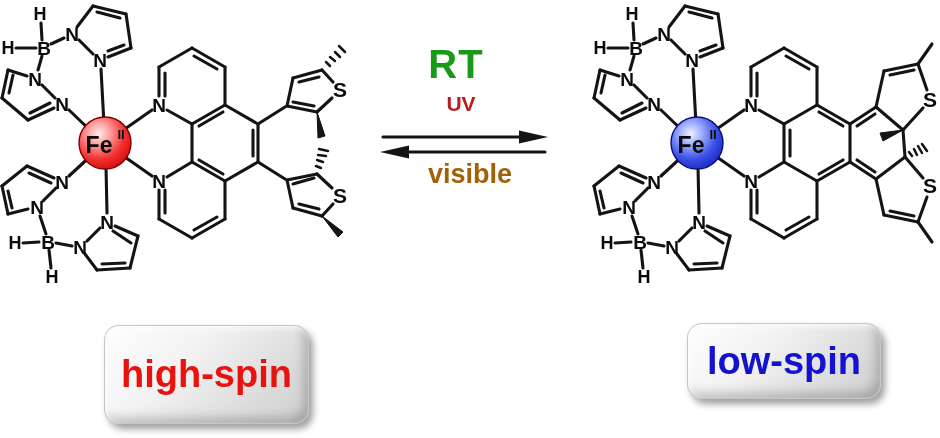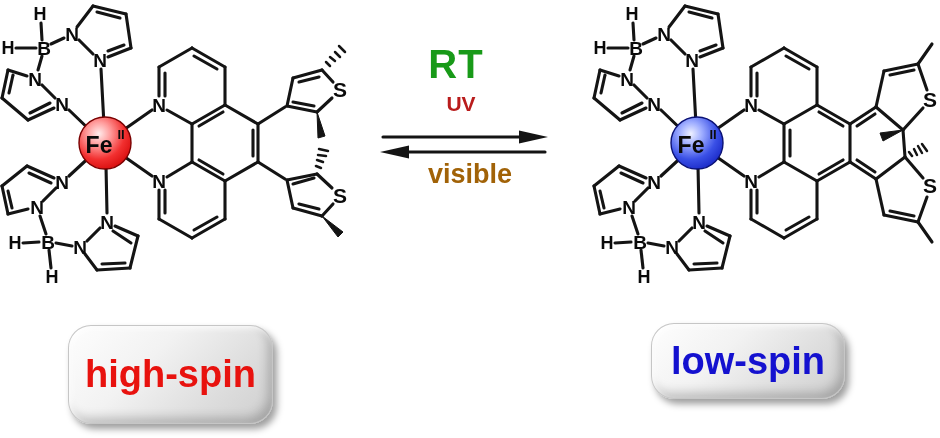--- a/index.html
+++ b/index.html
@@ -13,27 +13,27 @@
   #mol text{fill:#0a0a0a;text-anchor:middle;font-family:"Liberation Sans",sans-serif;font-weight:bold;}
   #mol text.atom{font-size:19px;}
   #mol text.atom-h{font-size:18px;}
   #mol text.atom-s{font-size:21px;}
   #mol text.fe{font-size:23px;}
   #mol text.oxi{font-size:13px;}
   .cond{position:absolute;text-align:center;font-weight:bold;}
   .rt{left:416px;top:42px;width:80px;font-size:40px;letter-spacing:1px;color:var(--rt_green,#189a18);}
   .uv{left:421px;top:92px;width:80px;font-size:21px;color:#b91c1c;}
   .vis{left:400px;top:159px;width:140px;font-size:27px;color:#a16207;}
-  .plaque{position:absolute;border-radius:23px;
+  .plaque{position:absolute;border-radius:15px;
     background:linear-gradient(135deg,#fefefe 0%,#f2f2f2 38%,#ddd 72%,#cecece 100%);
     box-shadow:inset 0 0 0 1px #c6c6c6,
                inset 3px 3px 6px rgba(255,255,255,.95),
                inset -5px -6px 11px rgba(0,0,0,.22),
                4px 5px 7px rgba(0,0,0,.38);
-    display:flex;align-items:center;justify-content:center;}
+    display:flex;align-items:center;justify-content:center;margin-left:36px;}
   .plaque-text{font-size:38px;font-weight:bold;}
   .hs{color:var(--high_spin_red,#e8120e);}
   .ls{color:var(--low_spin_blue,#1411cf);}
 </style>
 </head>
 <body>
 
 <div id="canvas">
 
 <svg id="mol" width="940" height="438" viewBox="0 0 940 438" xmlns="http://www.w3.org/2000/svg" xmlns:xlink="http://www.w3.org/1999/xlink">

